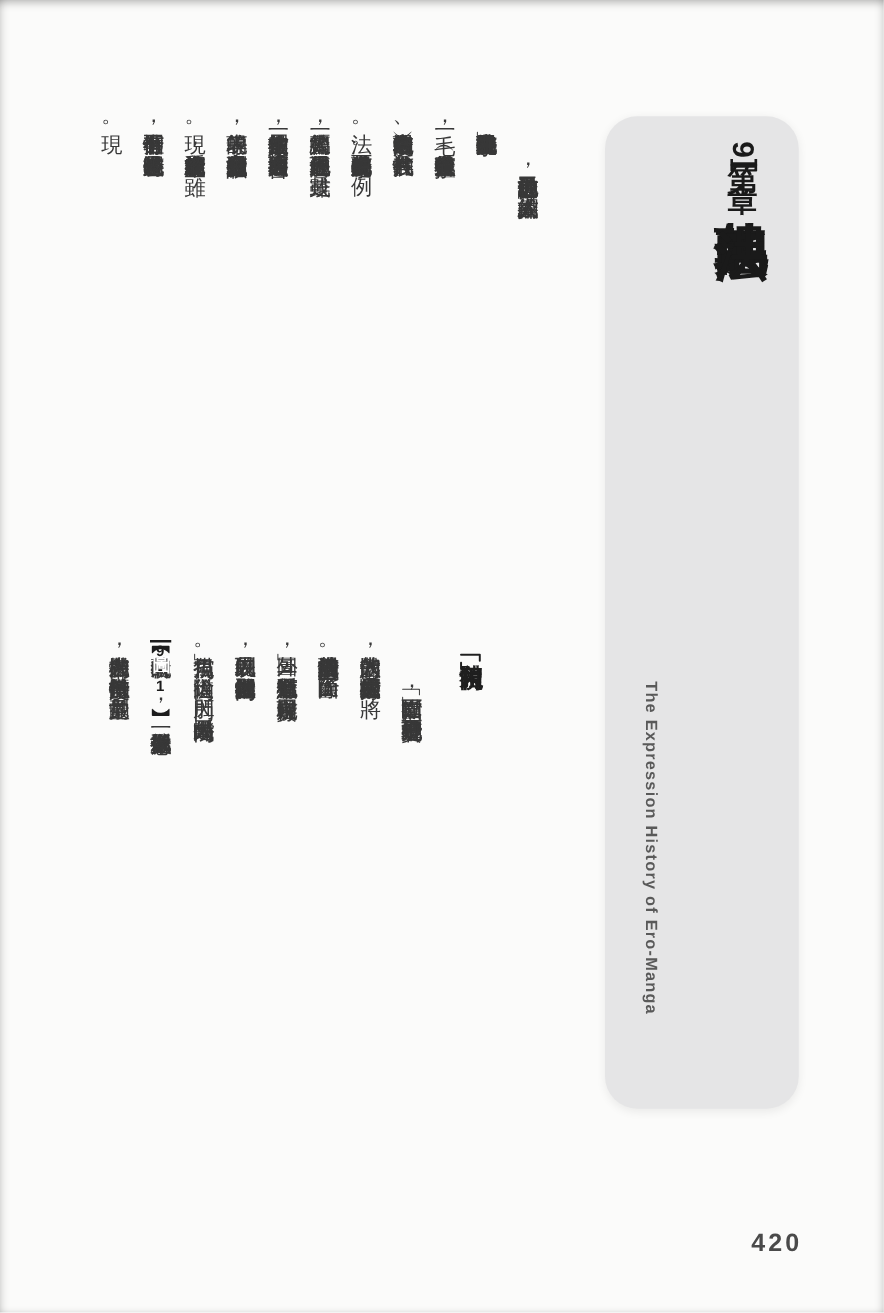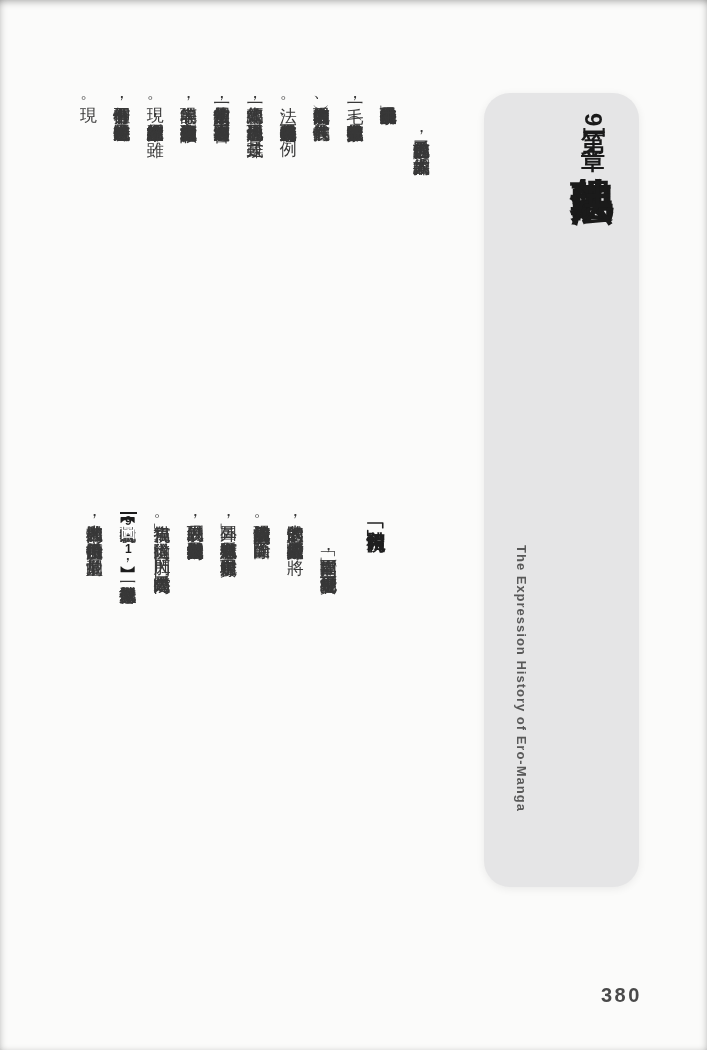--- a/index.html
+++ b/index.html
@@ -123,15 +123,15 @@
     <p class="sec-para"><span>「斷面圖」描寫，是一種把現實中不可能看到
 的人體內部狀態，用核磁共振斷層掃描的方式，將
 插入的情況表現給讀者看的技法。而除了「斷面
 圖」外，還有一種有點概念類似，同樣是現實中難
 以見到的表現，那就是把攝影機放在體內的「體內
 視角」描寫。從陰道內、肛門內、或是嘴巴內向外
 觀看的視角</span><span class="figref"><span class="fr-open">【</span><span class="fr-label">圖</span><span class="fr-num">9-1</span><span class="fr-close">】</span></span><span>，感覺就像把一台微型攝影
 機裝在人體內部，以奇特的角度拍攝。最常見的型</span></p>
   </div>
 
-  <div class="pagenum">380</div>
+  <div class="pagenum">420</div>
 
 </div>
 
 </body></html>

